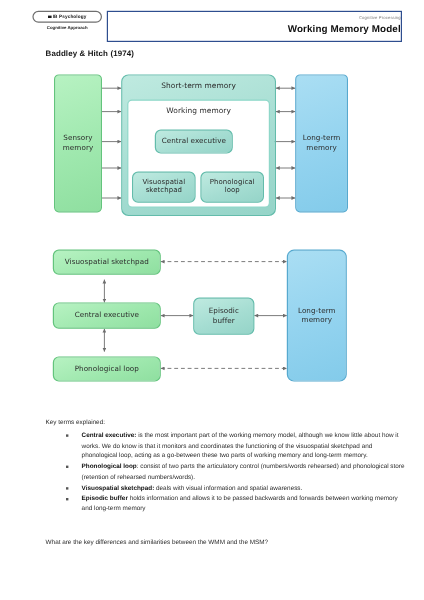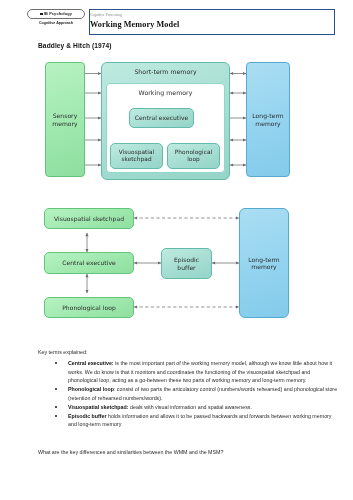--- a/index.html
+++ b/index.html
@@ -25,21 +25,21 @@
   .brand-badge .sq{
     display:inline-block;width:2.6px;height:2.6px;background:#1b1b1b;
     vertical-align:-0.2px;margin-right:1.3px;
   }
   .brand-sub{
     font-size:3.6px;font-weight:bold;color:#1b1b1b;margin-top:2.6px;
     white-space:nowrap;line-height:1;
   }
   .titlebox{
     position:absolute;left:89px;top:0px;width:246px;height:26px;
-    border:1.1px solid #2e4e8f;box-sizing:border-box;text-align:left;font-family:Liberation Serif, serif;
+    border:1.1px solid #2e4e8f;box-sizing:border-box;text-align:right;
   }
   .title-kicker{font-size:3.5px;color:#7d7d7d;margin-top:4.2px;line-height:1;letter-spacing:.1px;}
   .title-main{font-size:8.2px;font-weight:bold;color:#0f0f0f;margin-top:3.4px;line-height:1;letter-spacing:.1px;}
 
   .section-heading{
     position:absolute;left:38px;top:42px;font-size:6.6px;font-weight:bold;color:#141414;
     letter-spacing:.1px;
   }
 
   

